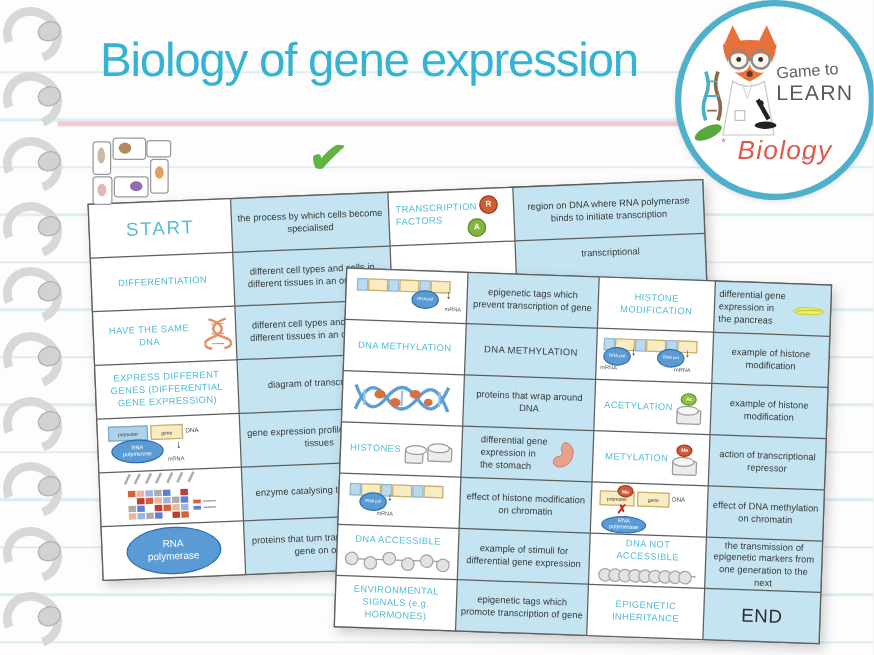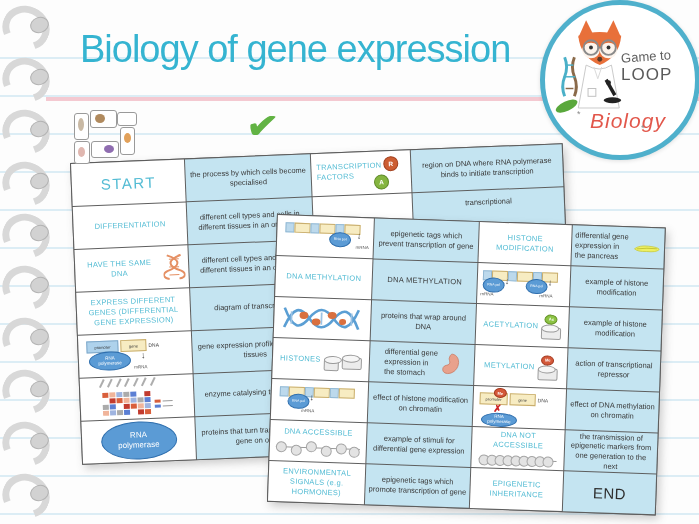--- a/index.html
+++ b/index.html
@@ -159,21 +159,21 @@
       <circle cx="59" cy="30" r="2" fill="#333"></circle>
       <circle cx="50" cy="42" r="2.5" fill="#5a3a28"></circle>
       <path d="M36,48 L28,92 L70,92 L62,48 Q50,56 36,48 z" fill="#fff" stroke="#c8c8c8"></path>
       <path d="M44,50 L48,62 L52,50" fill="none" stroke="#d8d8d8"></path>
       <rect x="38" y="72" width="8px" height="8" fill="none" stroke="#c0c0c0"></rect>
       <path d="M58,62 l9,16 l-3,2 l-9,-16 z" fill="#222"></path>
       <circle cx="59" cy="66" r="2.5" fill="#222"></circle>
       <ellipse cx="63" cy="84" rx="9" ry="3" fill="#222"></ellipse>
     </svg>
     <div class="l1">Game to</div>
-    <div class="l2">LOOP</div>
+    <div class="l2">LEARN</div>
     <div class="l3">Biology</div>
     <span class="star" style="left:32px;top:104px">*</span>
     <span class="star" style="left:96px;top:118px">*</span>
   </div>
 
   <div id="backTable" class="tbl">
 
     <div class="cell">
         <span class="start">START</span>
       </div>

